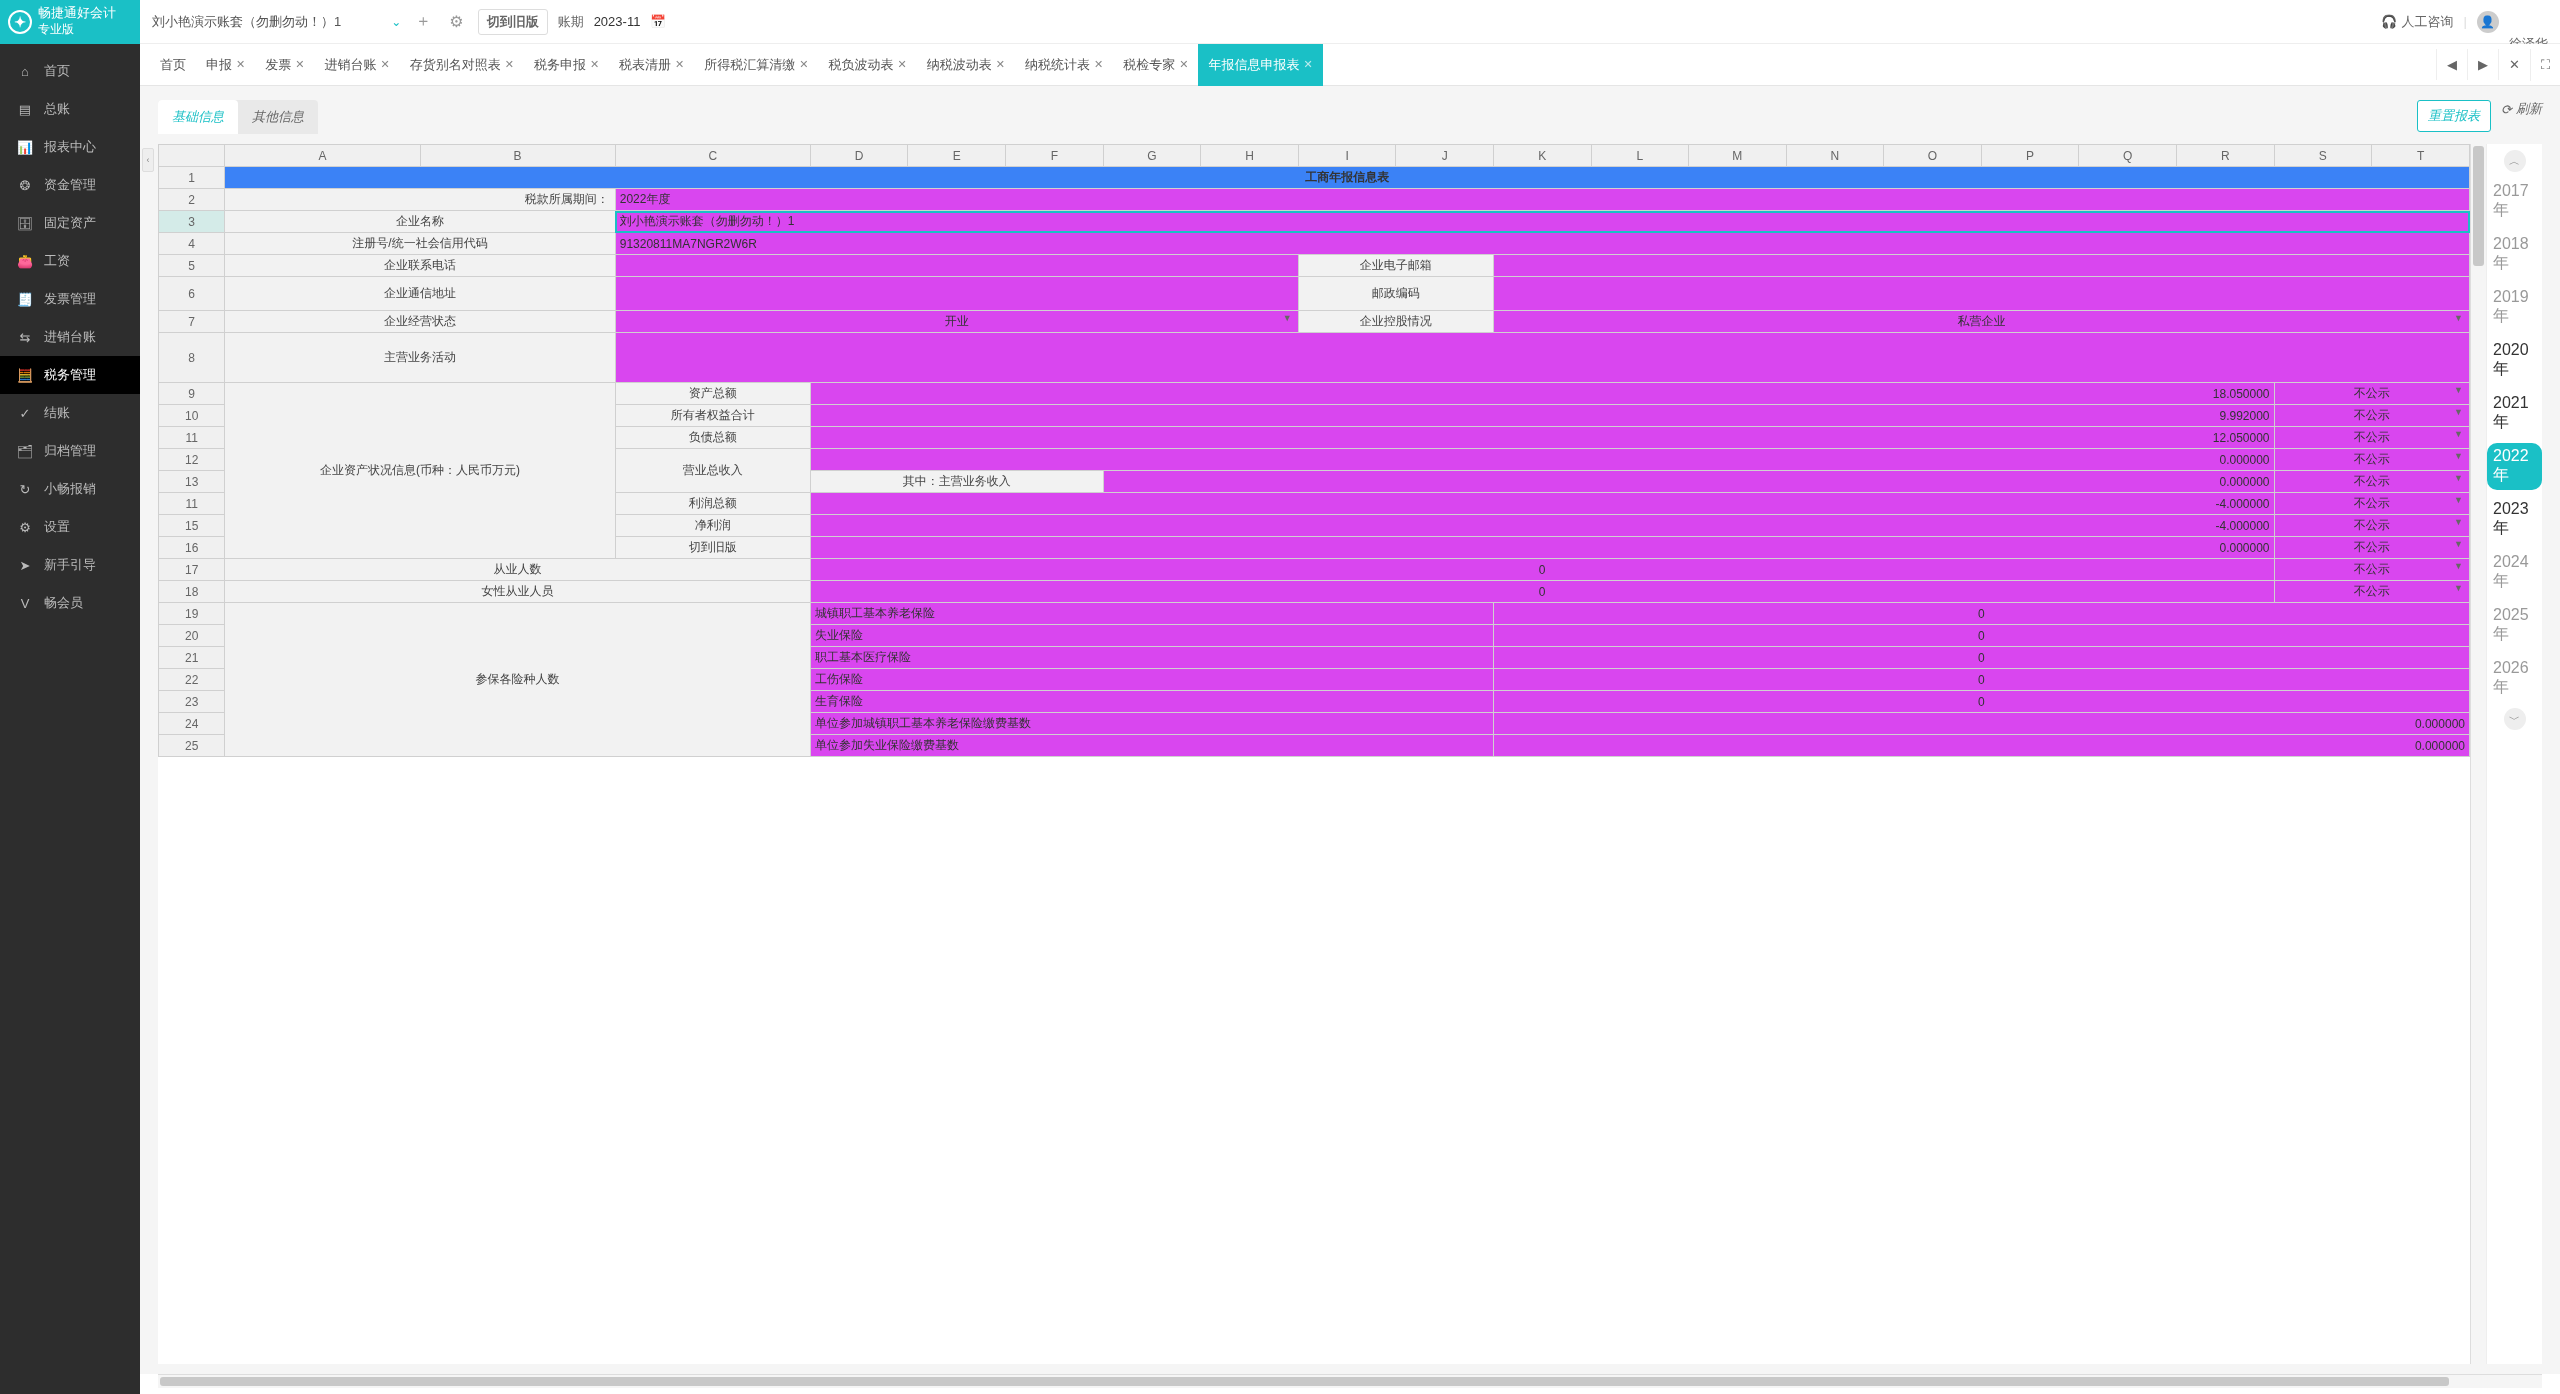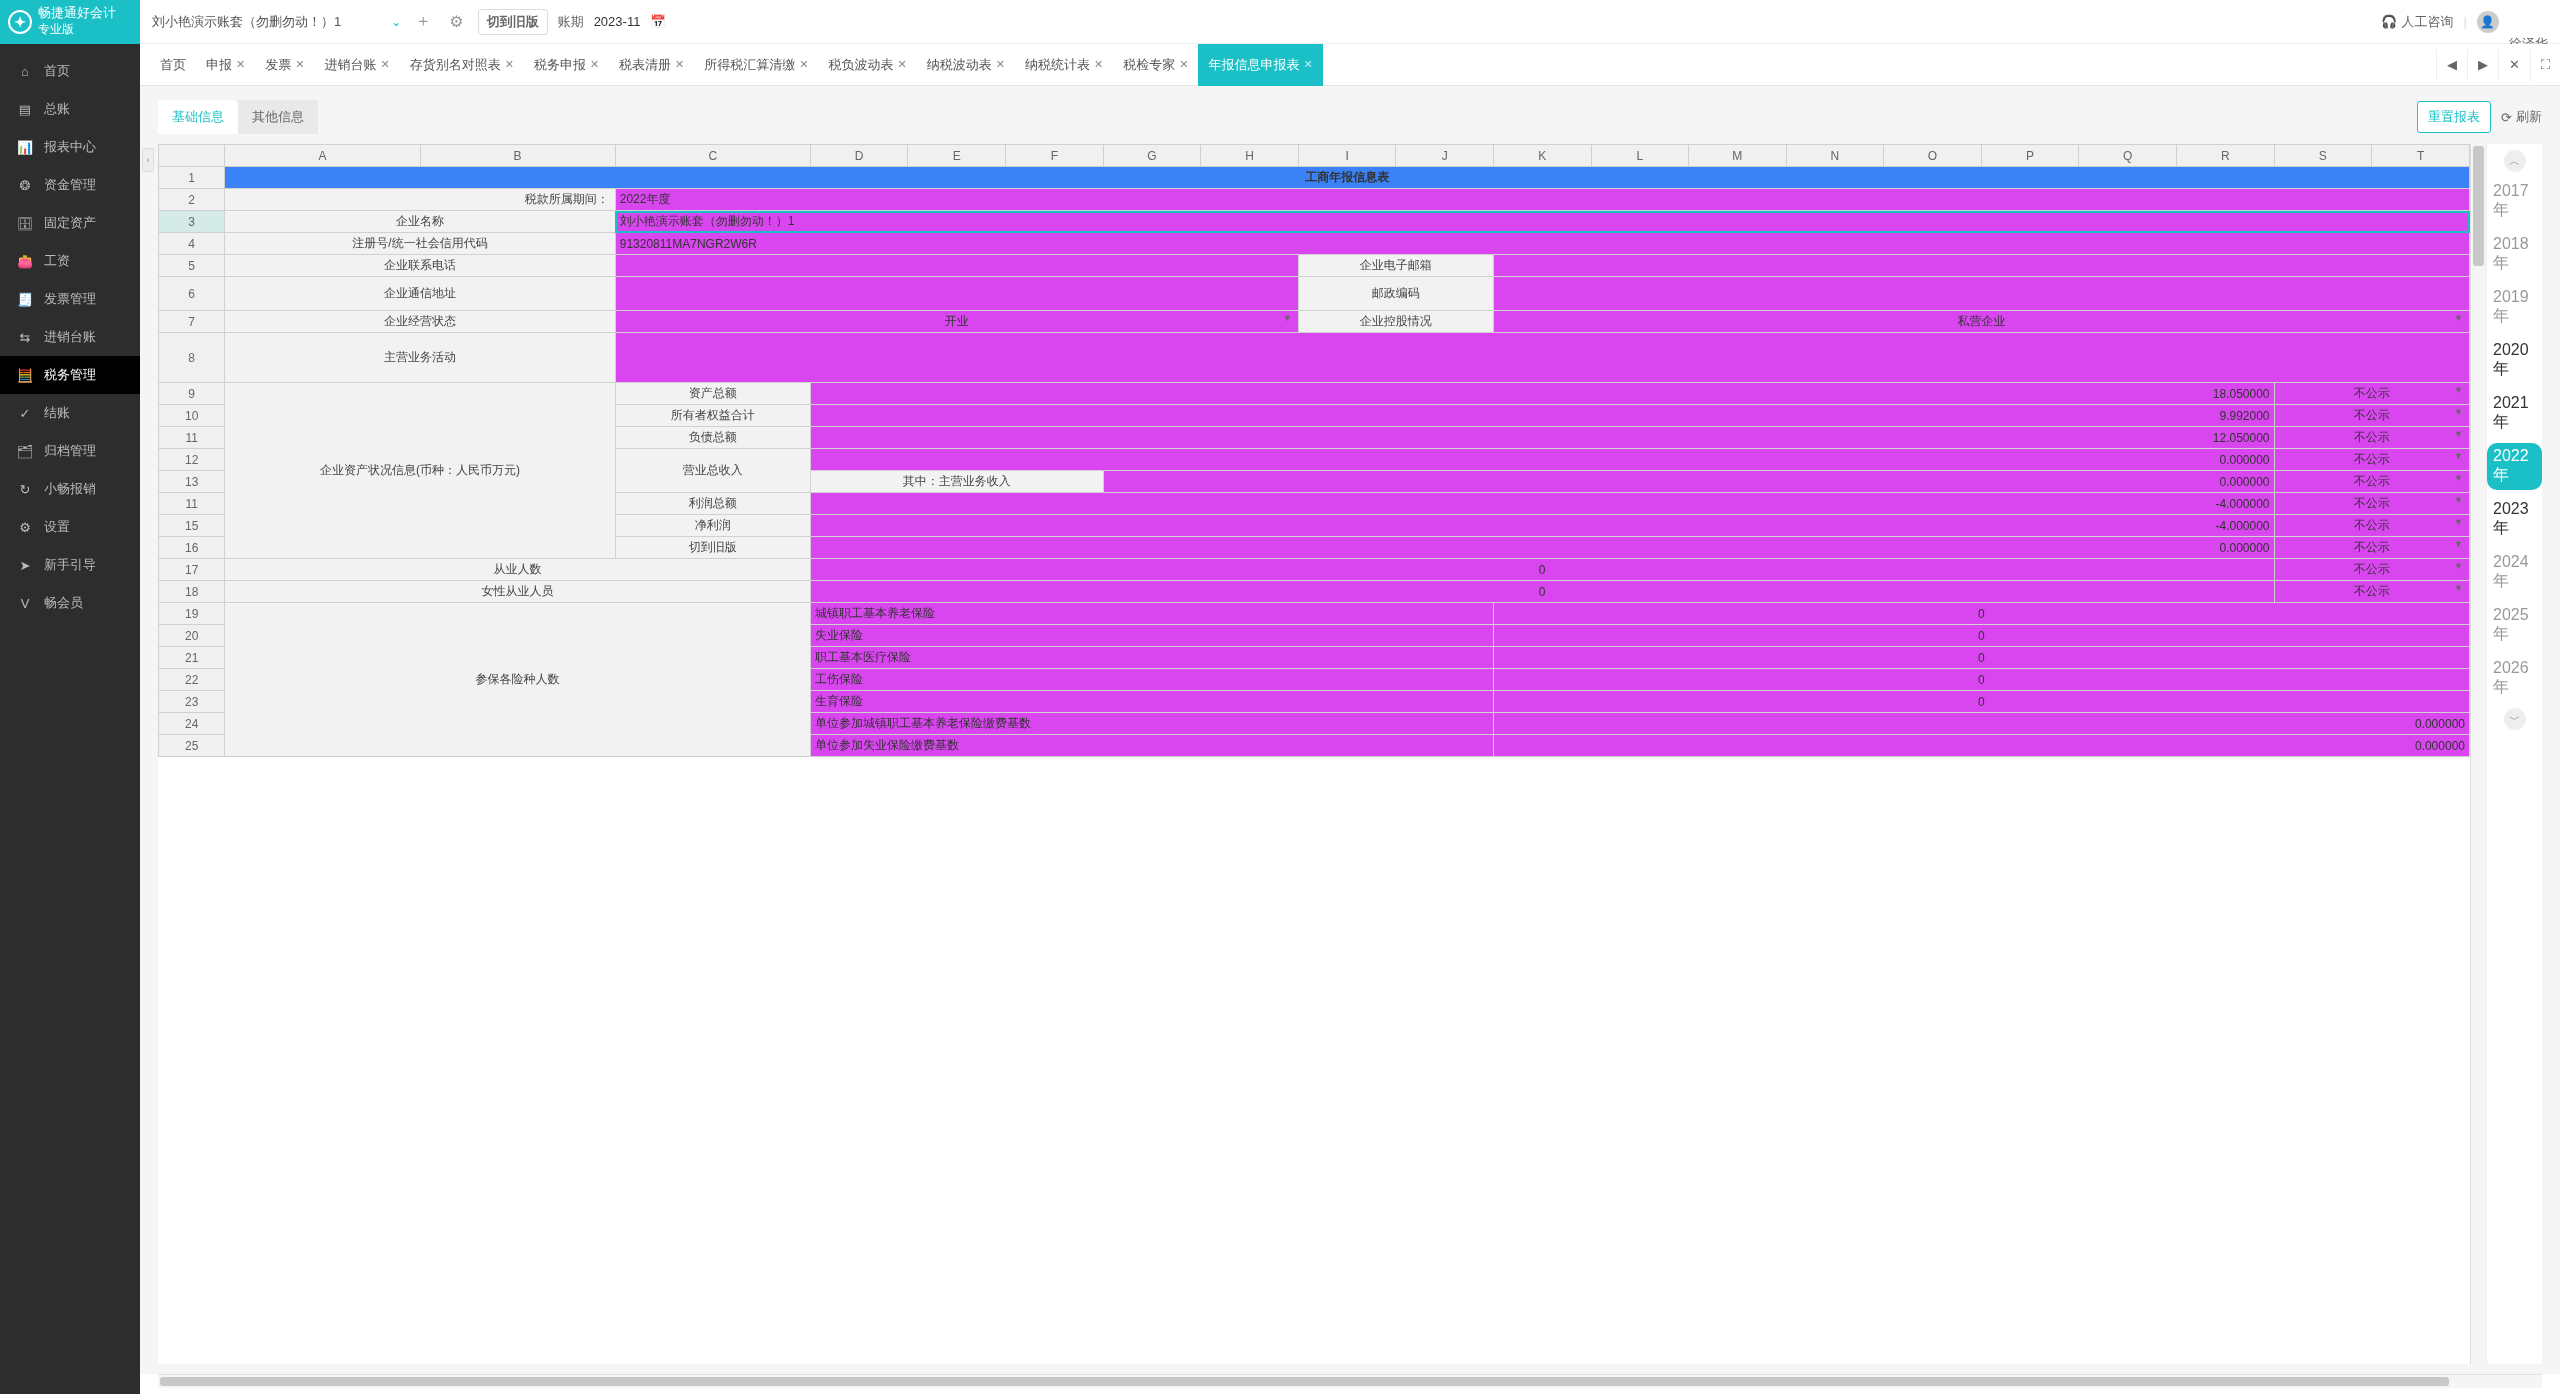--- a/index.html
+++ b/index.html
@@ -36,21 +36,21 @@
 
 
 .tabs { display: flex; align-items: center; border-bottom: 1px solid #e5e5e5; height: 42px; padding-left: 10px; flex-shrink: 0; background: #fff; }
 .tab { padding: 0 10px; height: 42px; display: flex; align-items: center; gap: 4px; cursor: pointer; color: #555; white-space: nowrap; }
 .tab.active { background: #1ac0c6; color: #fff; }
 .tab-close { font-size: 11px; color: inherit; opacity: 0.7; cursor: pointer; }
 .tabs-ctrl { margin-left: auto; display: flex; align-items: center; gap: 0; }
 .tabs-ctrl span { padding: 8px 10px; cursor: pointer; color: #666; border-left: 1px solid #eee; }
 
 
-.subhead { display: flex; align-items: center; padding: 14px 18px 10px; gap: 10px; background: #f5f5f5; flex-shrink: 0; }
+.subhead { display: flex; align-items: flex-start; padding: 14px 18px 10px; gap: 10px; background: #f5f5f5; flex-shrink: 0; font-style: italic; }
 .subtab { padding: 8px 14px; cursor: pointer; color: #666; border-top-left-radius: 4px; border-top-right-radius: 4px;}
 .subtab.active { background: #fff; color: #1ac0c6; }
 .sub-spacer { flex: 1; }
 .btn-reset { border: 1px solid #1ac0c6; color: #1ac0c6; background: #fff; padding: 6px 10px; border-radius: 3px; cursor: pointer; }
 .btn-refresh { color: #666; cursor: pointer; display: flex; align-items: center; gap: 4px; }
 
 
 .sheet-wrap { flex: 1; position: relative; display: flex; min-height: 0; background:#f5f5f5; padding: 0 18px 10px;}
 .sheet-inner { flex: 1; display: flex; min-width: 0; background:#fff; }
 .grid-area { flex: 1; overflow: auto; position: relative; }

